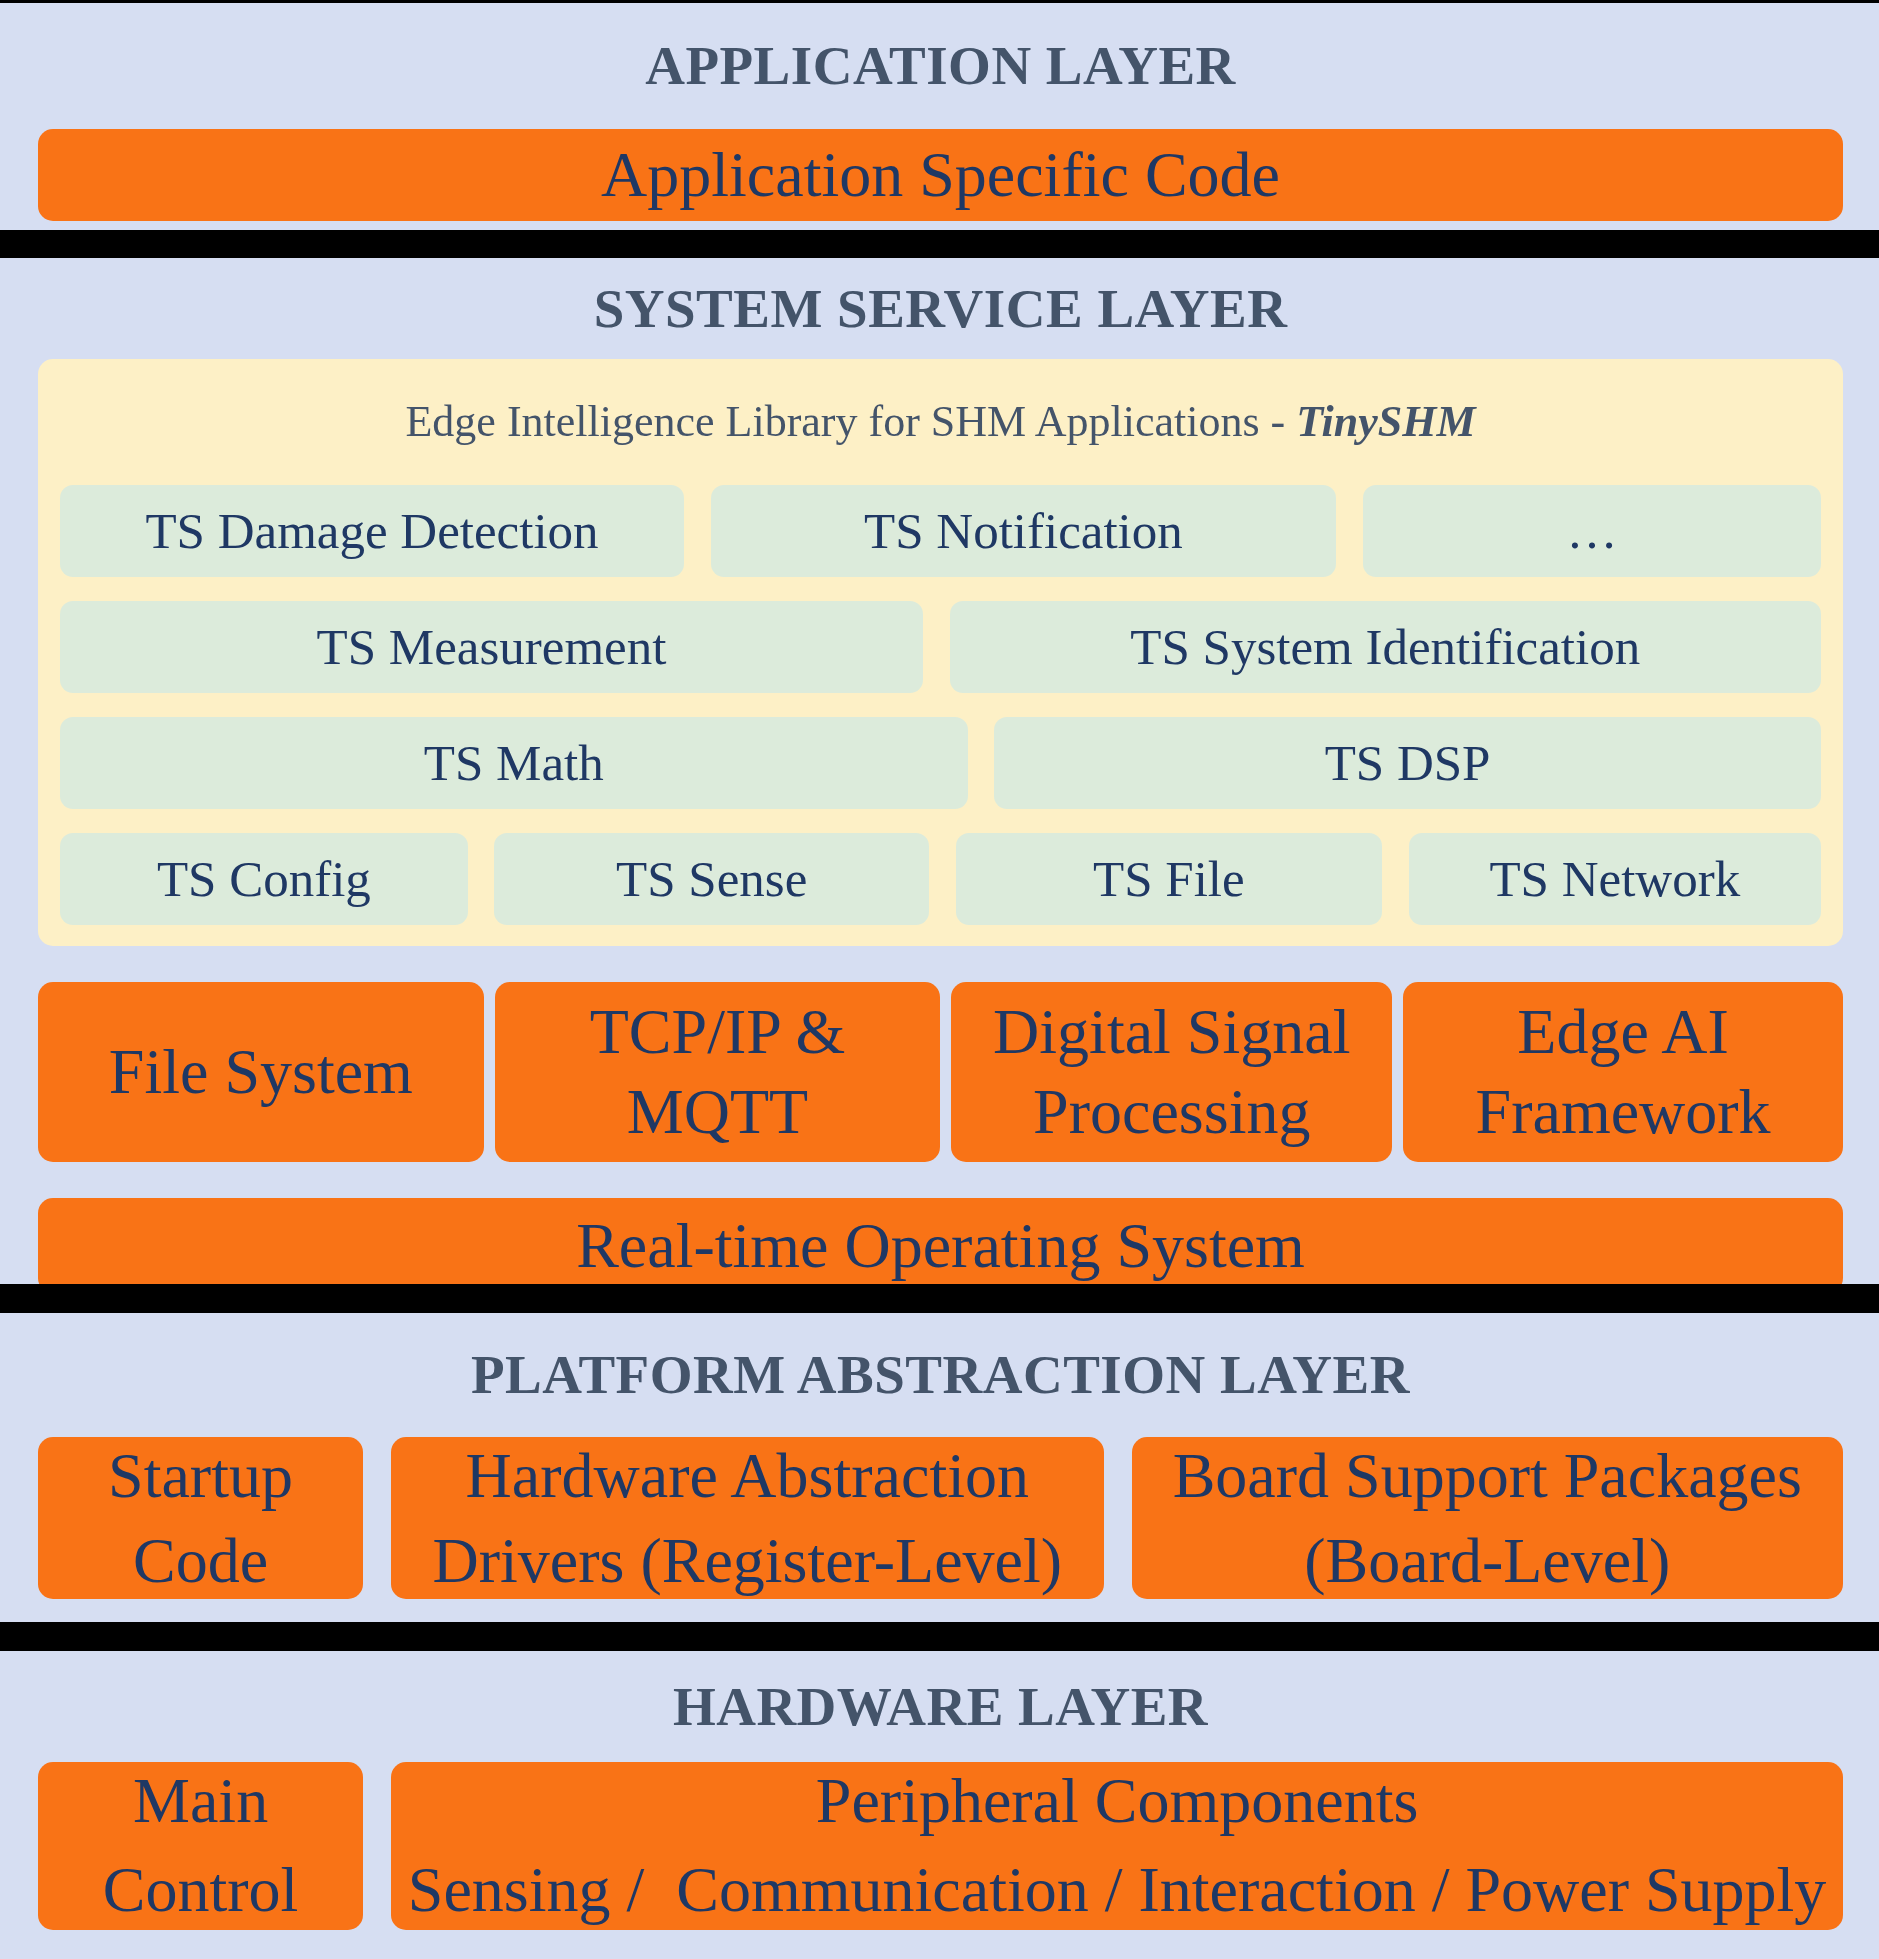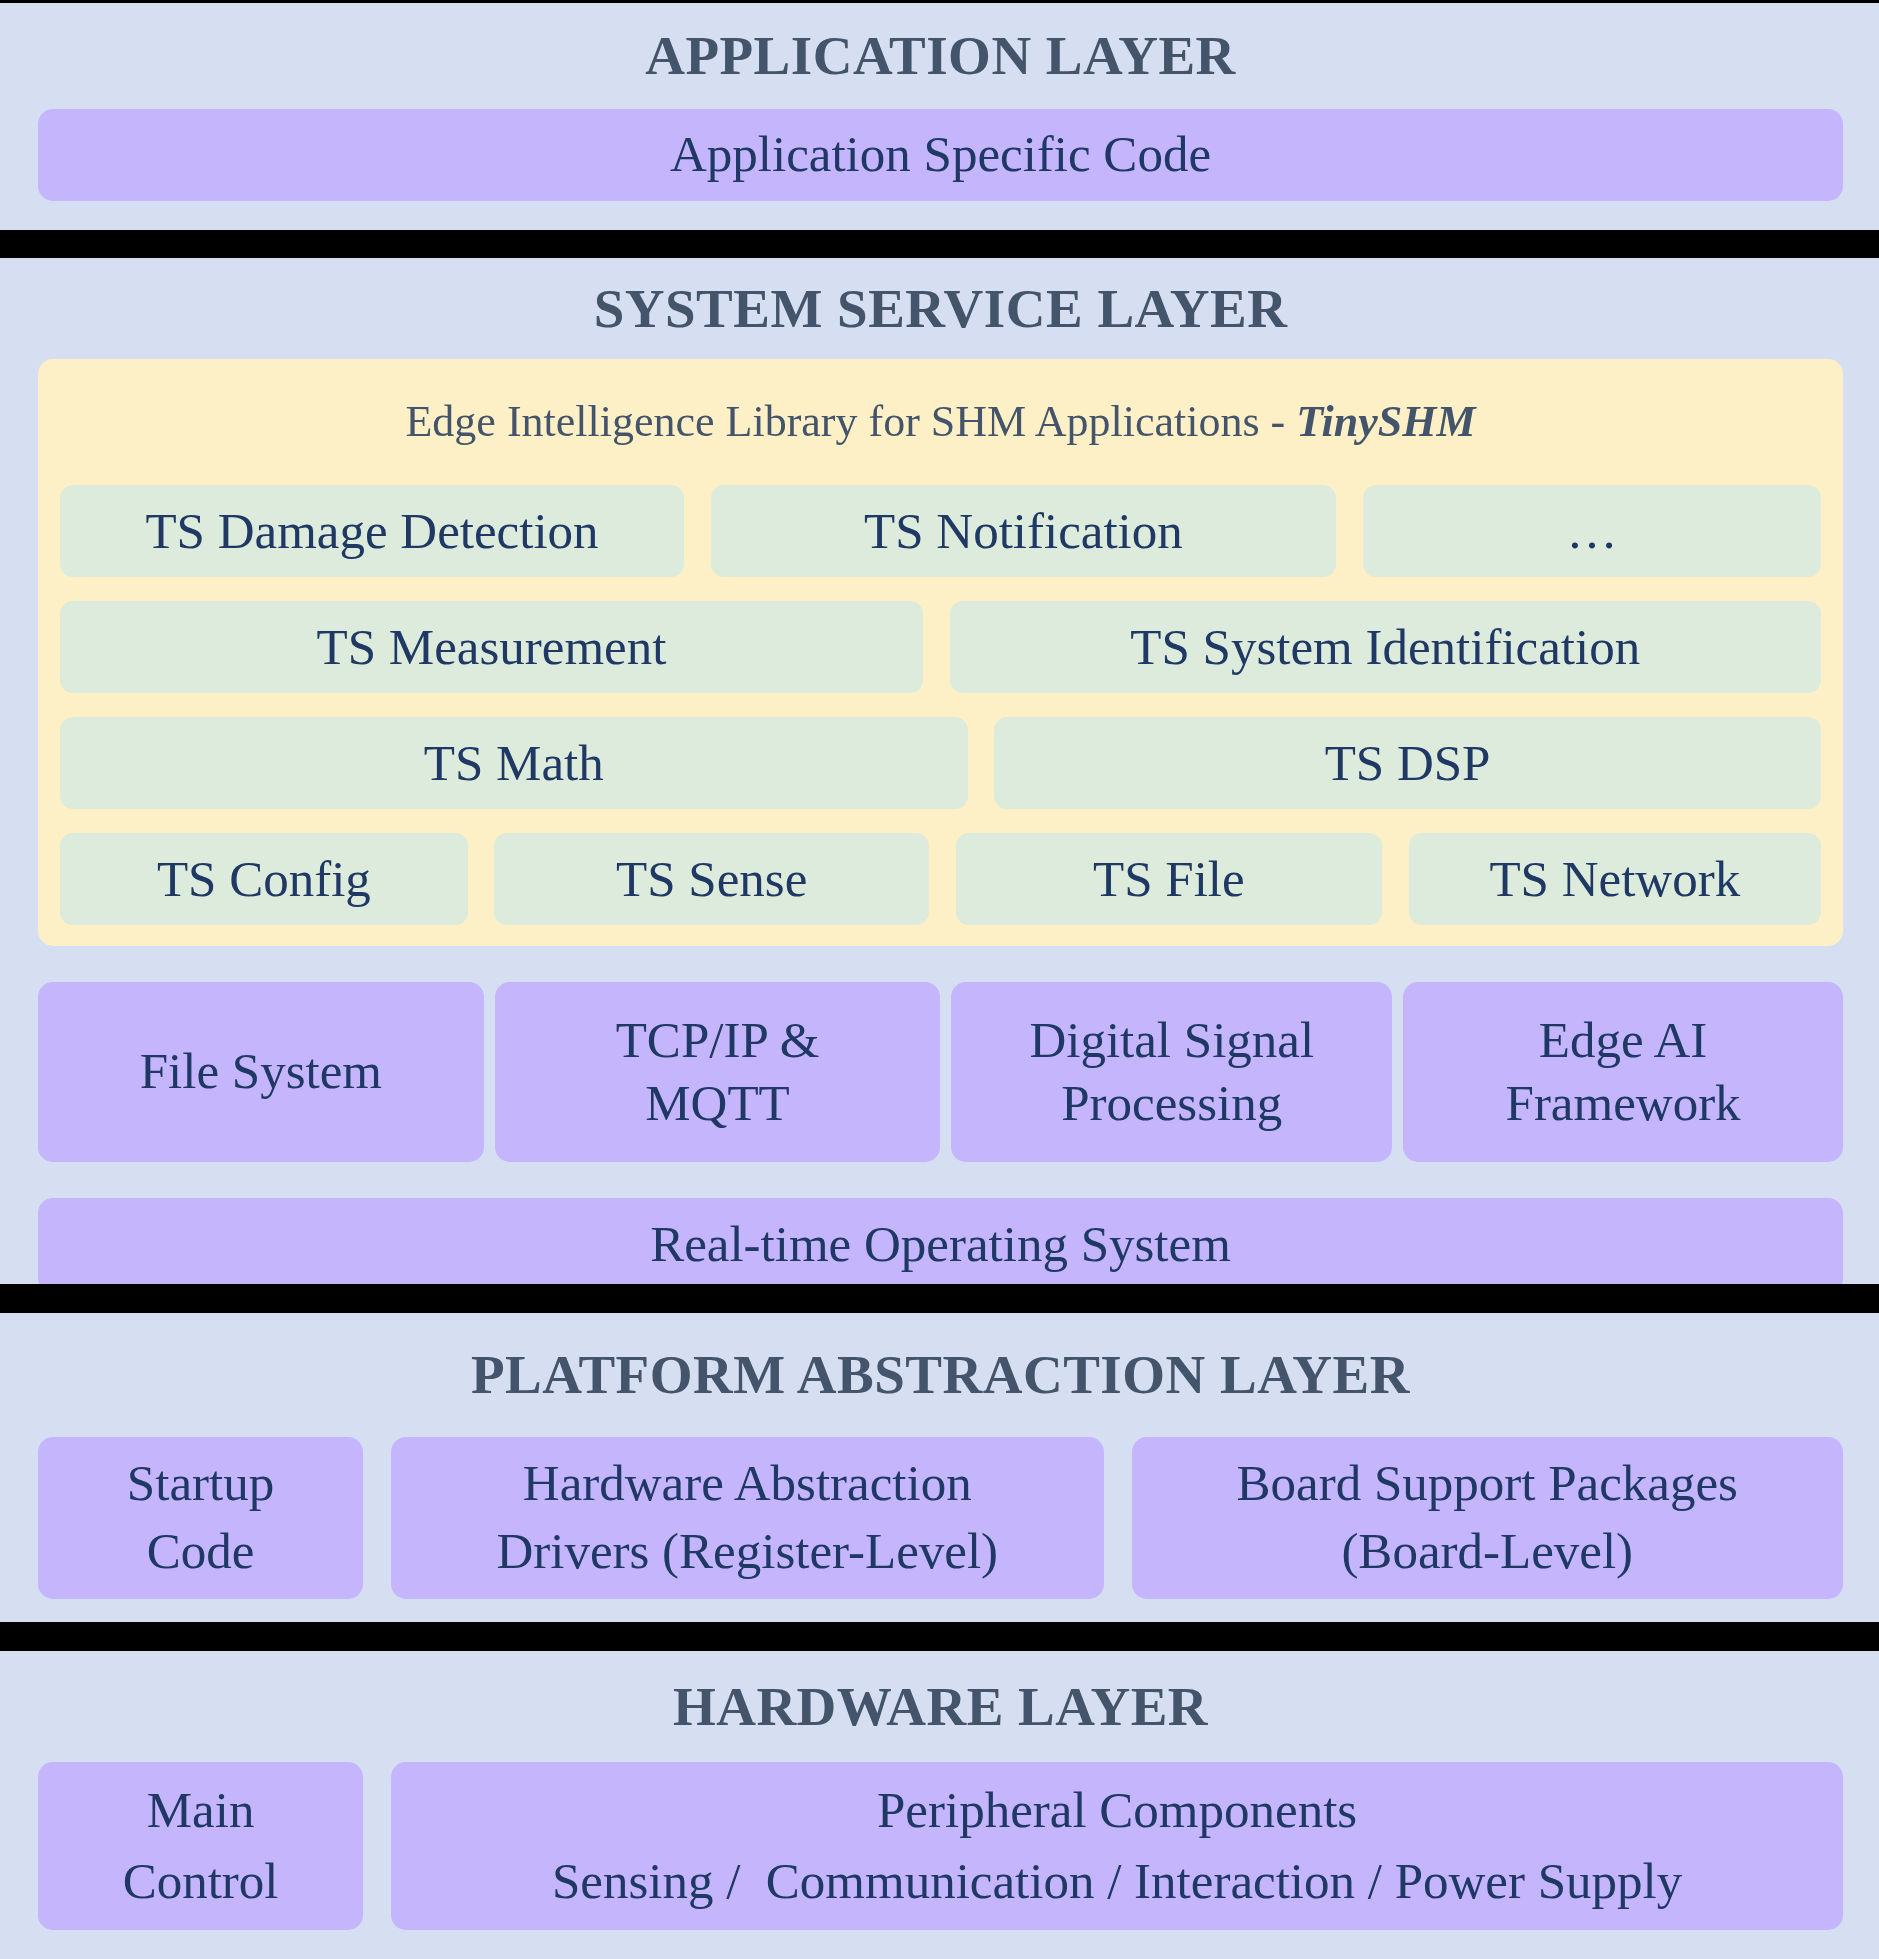--- a/index.html
+++ b/index.html
@@ -27,45 +27,45 @@
     display: flex;
     align-items: center;
     justify-content: center;
     font-weight: bold;
     font-size: 55px;
     color: #44546a;
     letter-spacing: 0.5px;
   }
 
   .ybox {
-    background: #c4b5fd;
+    background: #f97316;
     border-radius: 15px;
     display: flex;
     align-items: center;
     justify-content: center;
-    font-size: 51px;
+    font-size: 64px;
     color: #1f3864;
     text-align: center;
     white-space: pre-wrap;
     line-height: 1.33;
   }
   .gbox {
     background: #dcebdb;
     border-radius: 13px;
     display: flex;
     align-items: center;
     justify-content: center;
     font-size: 51px;
     color: #1f3864;
     text-align: center;
   }
 
   
   .layer-app { height: 227px; }
-  .layer-app .layer-title { height: 106px; }
+  .layer-app .layer-title { height: 126px; }
   .app-box { height: 92px; }
 
   
   .layer-sys { height: 1026px; }
   .layer-sys .layer-title { height: 101px; }
   .lib-box {
     height: 587px;
     background: #fdf0c6;
     border-radius: 15px;
     box-sizing: border-box;

